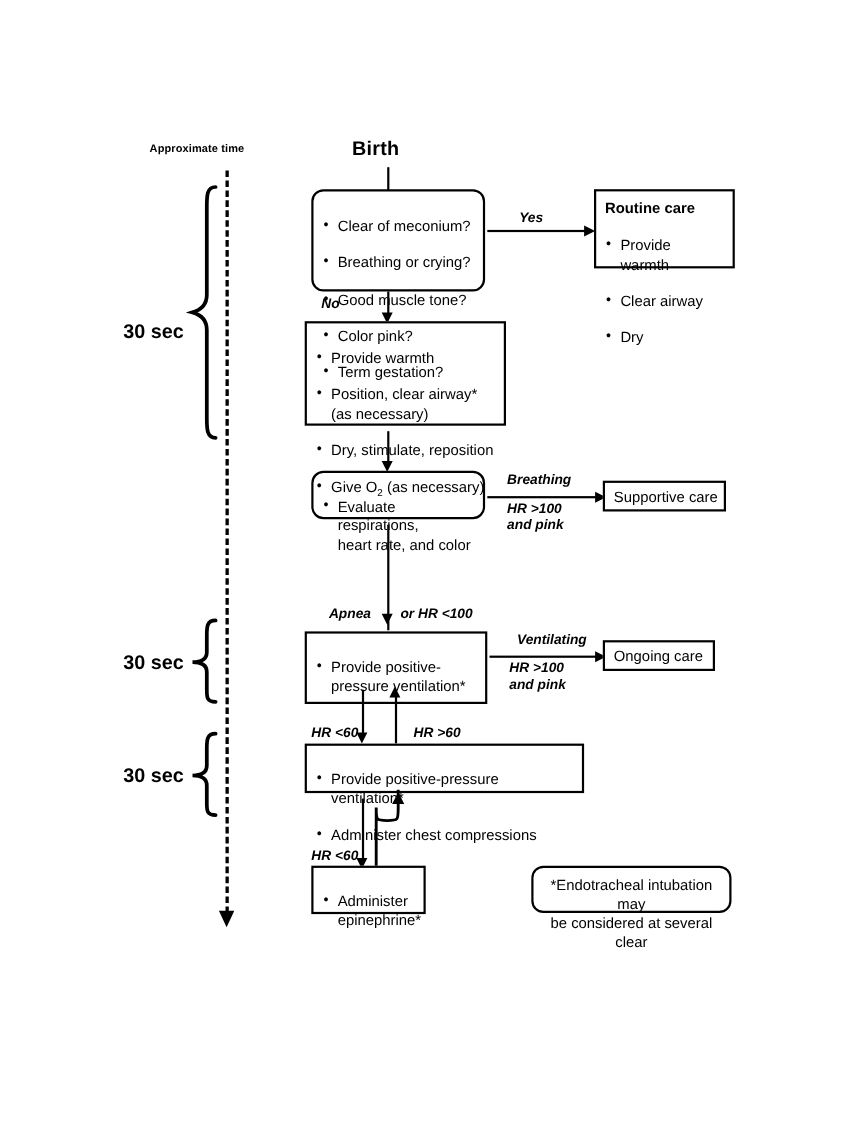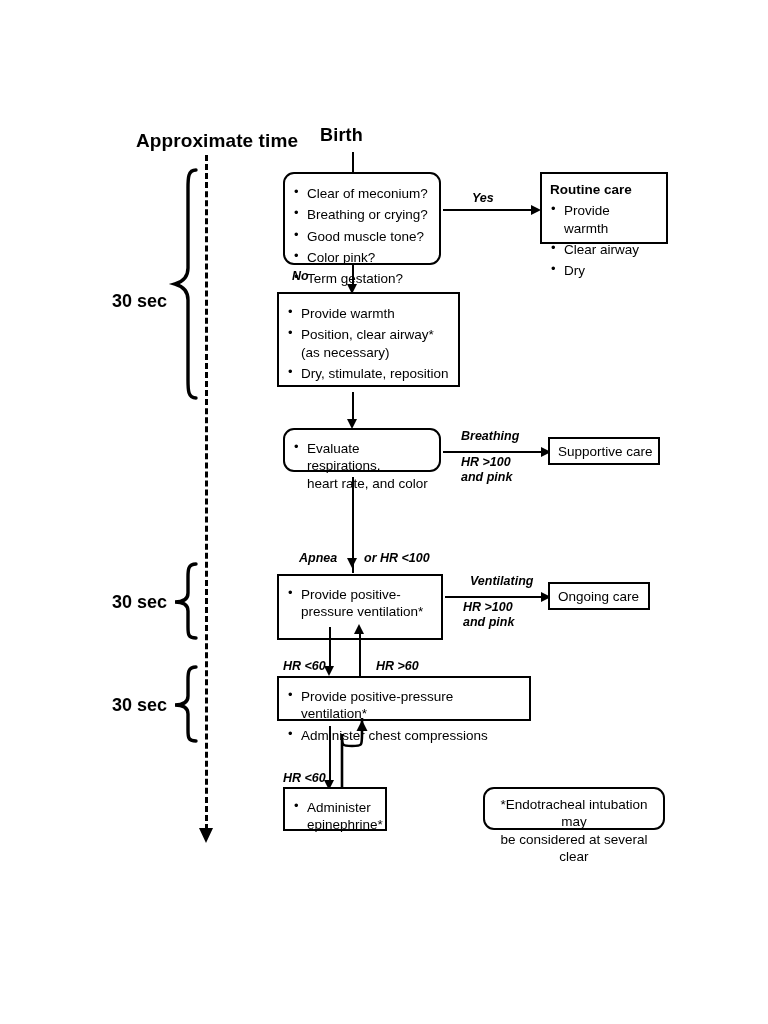--- a/index.html
+++ b/index.html
@@ -17,21 +17,21 @@
     height: 1024px;
     overflow: hidden;
     background: #ffffff;
   }
 
   
   .abs { position: absolute; }
 
   
   .hdr-approx {
-    font-size: 19px;
+    font-size: 10px;
     font-weight: bold;
     letter-spacing: .1px;
     white-space: nowrap;
   }
   .title-birth {
     font-size: 18px;
     font-weight: bold;
     letter-spacing: .2px;
     white-space: nowrap;
   }
@@ -71,21 +71,21 @@
   .box-inner { position: relative; z-index: 1; padding: 7px 9px 7px 8px; }
 
   ul.blist {
     margin: 0;
     padding: 0;
     list-style: none;
   }
   ul.blist li {
     position: relative;
     padding-left: 14px;
-    margin: 4px 0 1px 0;
+    margin: 16px 0 1px 0;
     white-space: pre-line;
   }
   ul.blist li::before {
     content: "\2022";
     position: absolute;
     left: 1px;
     top: -1px;
     font-size: 13px;
   }
 
@@ -188,20 +188,21 @@
   <div class="abs arrow-down" style="left:347px; top:284px;"></div>
   <div class="abs edge-label" style="left:292px; top:269px;">No</div>
 
   <div class="abs box shadow" style="left:277px; top:292px; width:183px; height:95px;">
     <div class="box-inner">
       <ul class="blist">
         <li>Provide warmth</li>
         <li>Position, clear airway*
 (as necessary)</li>
         <li>Dry, stimulate, reposition</li>
+        <li><span>Give O</span><sub style="font-size:9px;">2</sub><span> (as necessary)</span></li>
       </ul>
     </div>
   </div>
 
   <div class="abs vline" style="left:352px; top:392px; height:30px;"></div>
   <div class="abs arrow-down" style="left:347px; top:419px;"></div>
 
   <div class="abs box round shadow" style="left:283px; top:428px; width:158px; height:44px;">
     <div class="box-inner" style="padding-top:6px;">
       <ul class="blist">

